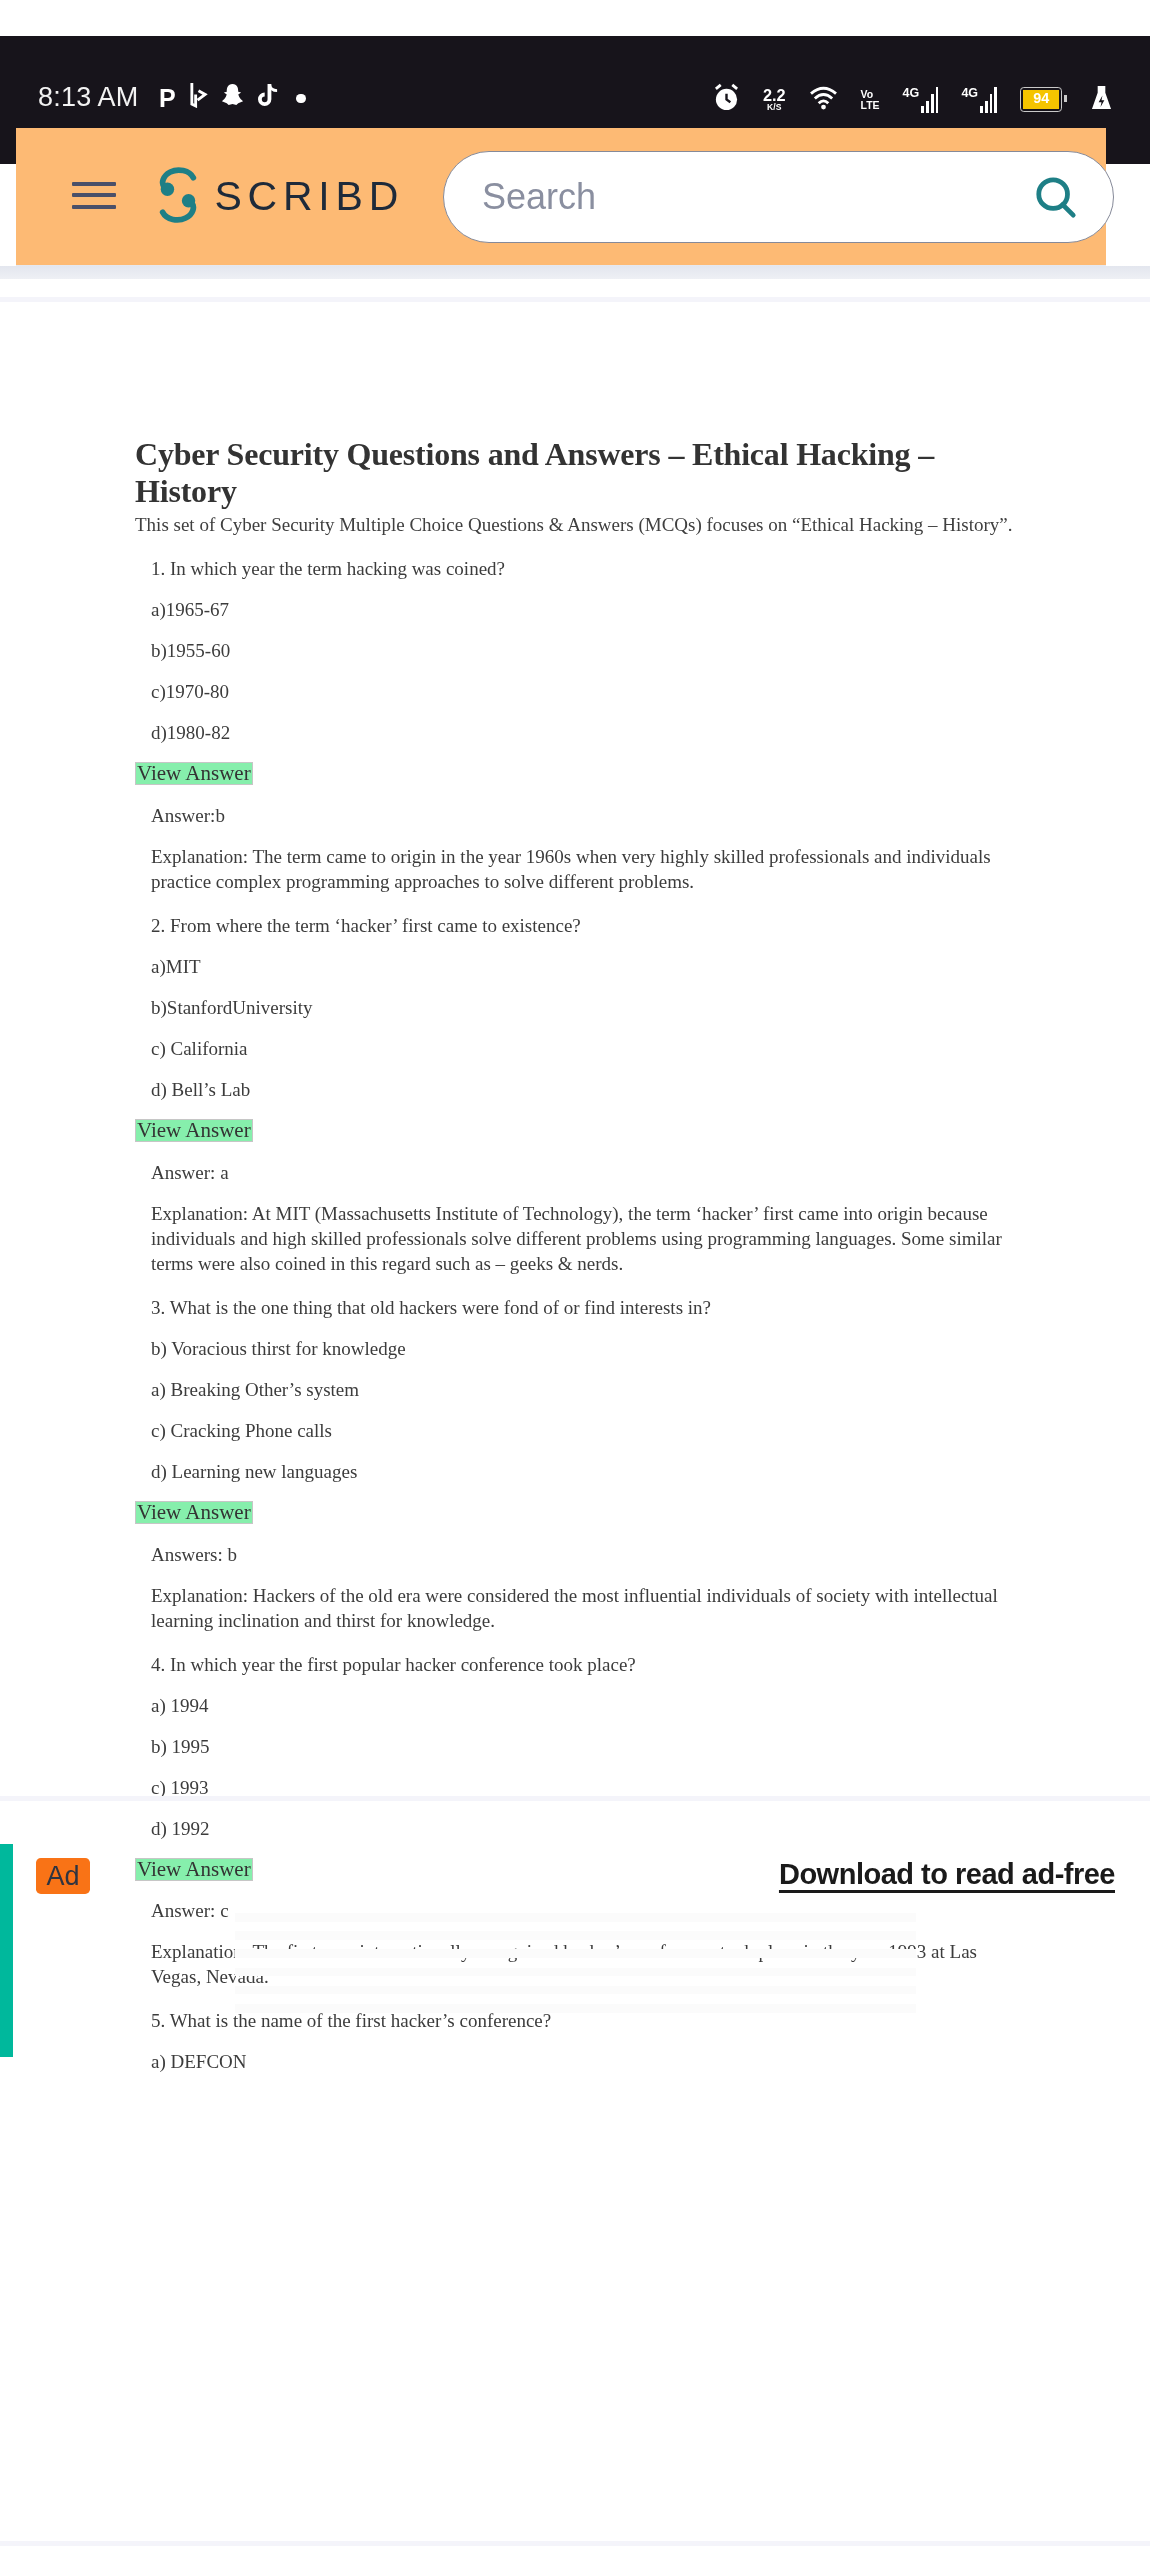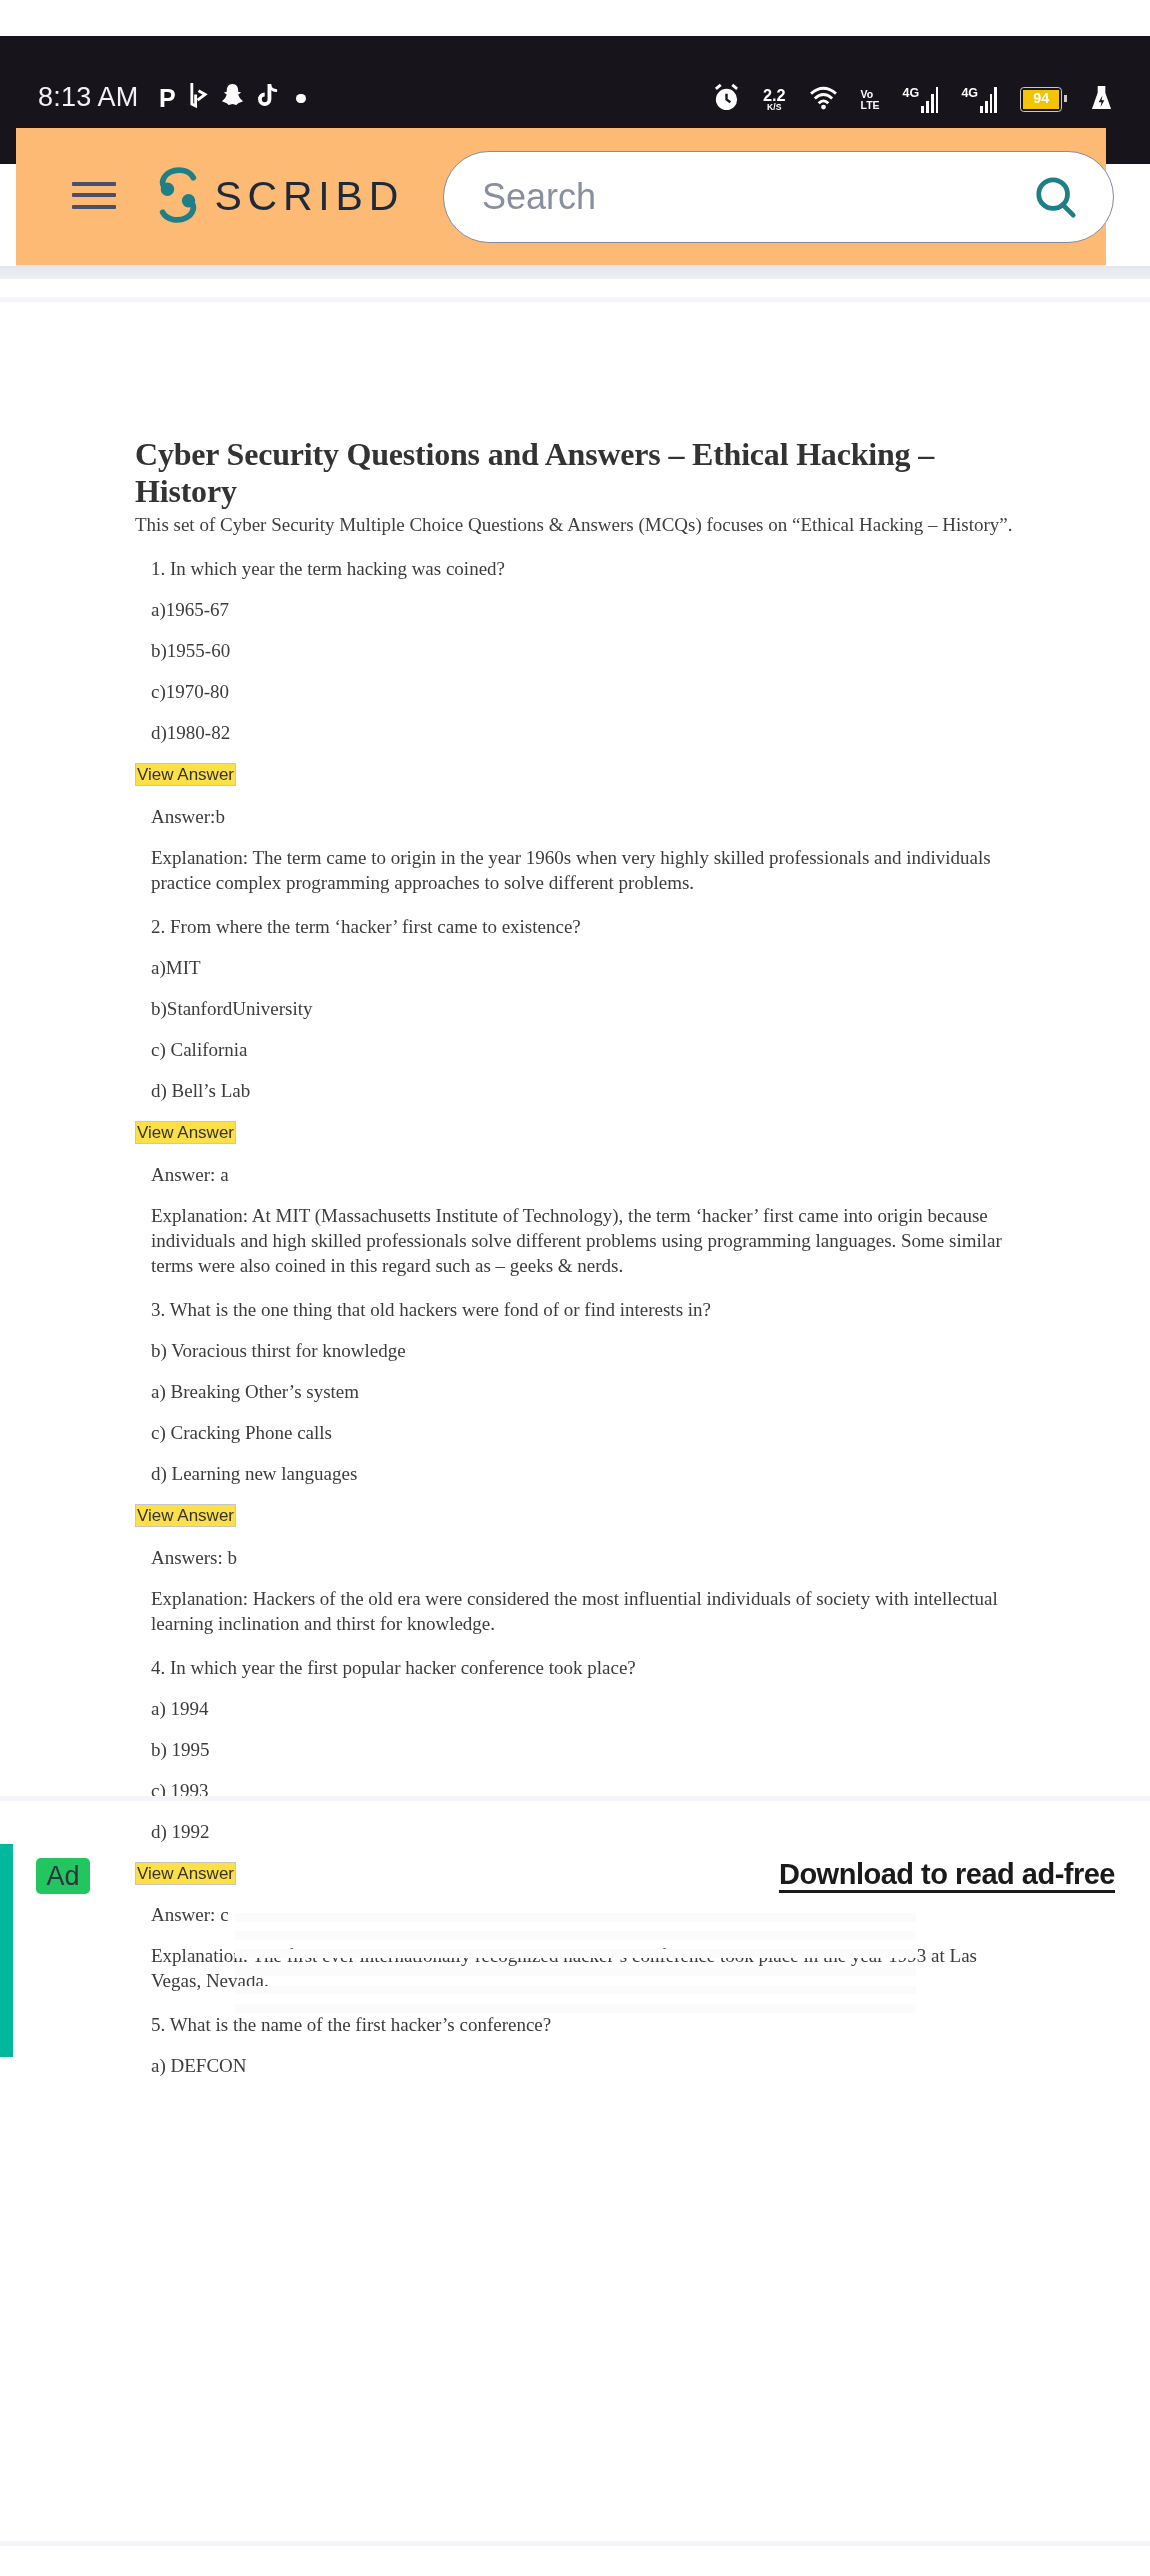--- a/index.html
+++ b/index.html
@@ -53,30 +53,30 @@
   .divider-1 { position: absolute; left: 0; top: 297px; width: 1150px; height: 4.8px; background: #f4f4fa; }
 
   
   .doc { position: absolute; left: 135px; top: 436px; width: 901px; font-family: "Liberation Serif", serif; color: #3a3a3a; }
   .doc h1 { font-size: 32px; font-weight: bold; line-height: 37px; color: #333; letter-spacing: -0.2px; }
   .doc .intro { font-size: 19px; line-height: 25px; margin-top: 1.9px; color: #404040; }
   .q { margin-top: 19px; font-size: 19px; line-height: 25px; color: #3c3c3c; }
   .q:first-of-type { margin-top: 19px; }
   .q p { margin: 16px; }
   .view-btn {
-    display: inline-block; font-family: Liberation Sans, sans-serif; font-size: 17px; line-height: 21px;
-    background: #fde047; border: 1.9px solid #c6c6c6; color: #333; padding: 0 1px; cursor: pointer;
+    display: inline-block; font-family: Liberation Serif, serif; font-size: 21px; line-height: 21px;
+    background: #86efac; border: 1.9px solid #c6c6c6; color: #333; padding: 0 1px; cursor: pointer;
     margin: 1px 0 1.9px 0;
   }
   .answer { color: #3c3c3c; }
 
   
   .divider-2 { position: absolute; left: 0; top: 1796px; width: 1150px; height: 4.8px; background: #f4f4fa; }
   .ad-bar { position: absolute; left: 0; top: 1844px; width: 13.4px; height: 213px; background: #00b89c; }
-  .ad-badge { position: absolute; left: 36px; top: 1858px; width: 54px; height: 36px; background: #22c55e; border-radius: 4.8px; font-size: 27px; color: #2f3440; text-align: center; line-height: 36px; }
+  .ad-badge { position: absolute; left: 36px; top: 1858px; width: 54px; height: 36px; background: #f97316; border-radius: 4.8px; font-size: 27px; color: #2f3440; text-align: center; line-height: 36px; }
   .ad-link { position: absolute; right: 35px; top: 1858px; font-size: 29px; font-weight: bold; color: #1a1a1a; text-decoration: underline; text-decoration-thickness: 2.9px; text-underline-offset: 5.8px; cursor: pointer; letter-spacing: -0.5px; }
   .ad-ghost { position: absolute; left: 235px; top: 1913px; width: 681px; height: 115px; }
   .ad-ghost i { display: block; height: 8.6px; background: #fbfbfb; margin-bottom: 9.6px; }
   .divider-3 { position: absolute; left: 0; top: 2541px; width: 1150px; height: 4.8px; background: #f4f4fa; }
 </style>
 </head>
 <body>
 
 <div class="statusbar">
   <div class="sb-time">8:13 AM</div>

